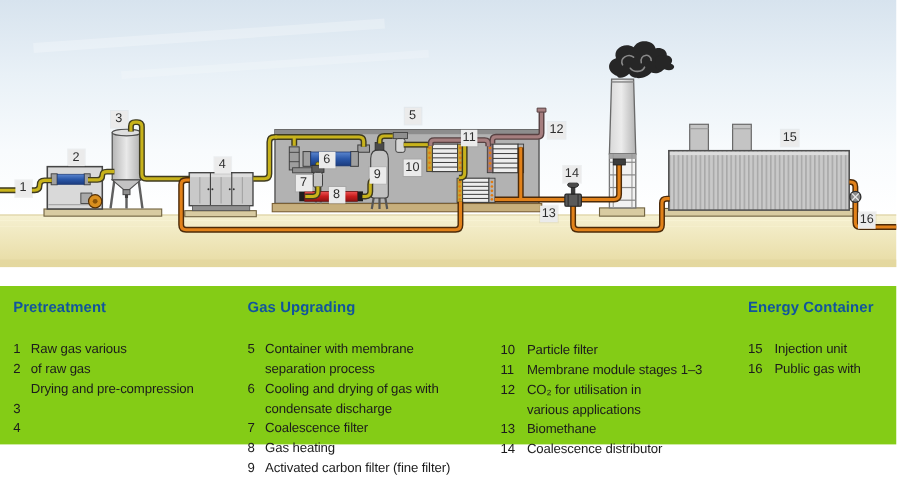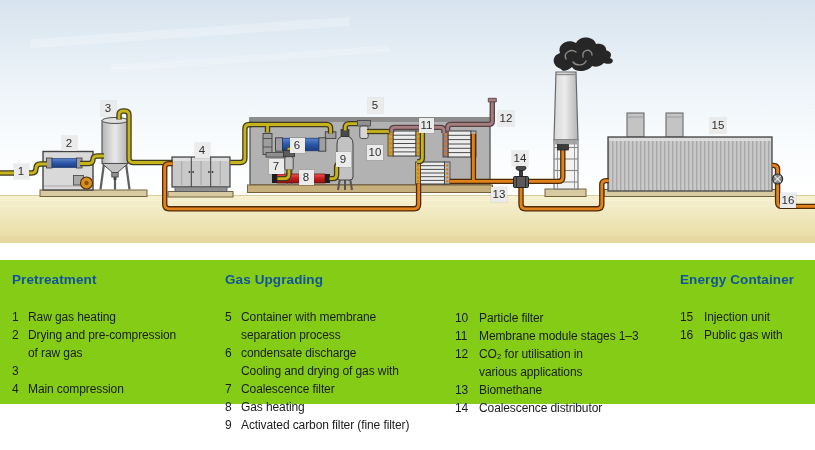--- a/index.html
+++ b/index.html
@@ -361,55 +361,52 @@
   <div class="badge" style="left:779.5px;top:192.5px">16</div>
 </div>
 
 <div class="legend">
 
   <div class="sec sec-pre">
     <h3 class="sec-title">Pretreatment</h3>
     <div class="item">
       <span class="num">1</span>
       <span class="txt">
-          <span class="ln">Raw gas heating</span>
+          <span class="ln">Raw gas various</span>
         </span>
     </div>
     <div class="item">
       <span class="num">2</span>
       <span class="txt">
+        <span class="ln">of raw gas</span>
         <span class="ln">Drying and pre-compression</span>
-        <span class="ln">of raw gas</span>
       </span>
     </div>
     <div class="item">
       <span class="num">3</span>
     </div>
     <div class="item">
       <span class="num">4</span>
-      <span class="txt">
-          <span class="ln">Main compression</span>
-        </span>
     </div>
   </div>
 
   <div class="sec sec-gas1">
     <h3 class="sec-title">Gas Upgrading</h3>
     <div class="item">
       <span class="num">5</span>
       <span class="txt">
         <span class="ln">Container with membrane</span>
         <span class="ln">separation process</span>
       </span>
     </div>
     <div class="item">
       <span class="num">6</span>
       <span class="txt">
+        <span class="ln">Cooling and drying of gas with</span>
         <span class="ln">condensate discharge</span>
-        <span class="ln">Cooling and drying of gas with</span>
       </span>
     </div>
     <div class="item">
       <span class="num">7</span>
       <span class="txt">
           <span class="ln">Coalescence filter</span>
         </span>
     </div>
     <div class="item">
       <span class="num">8</span>

